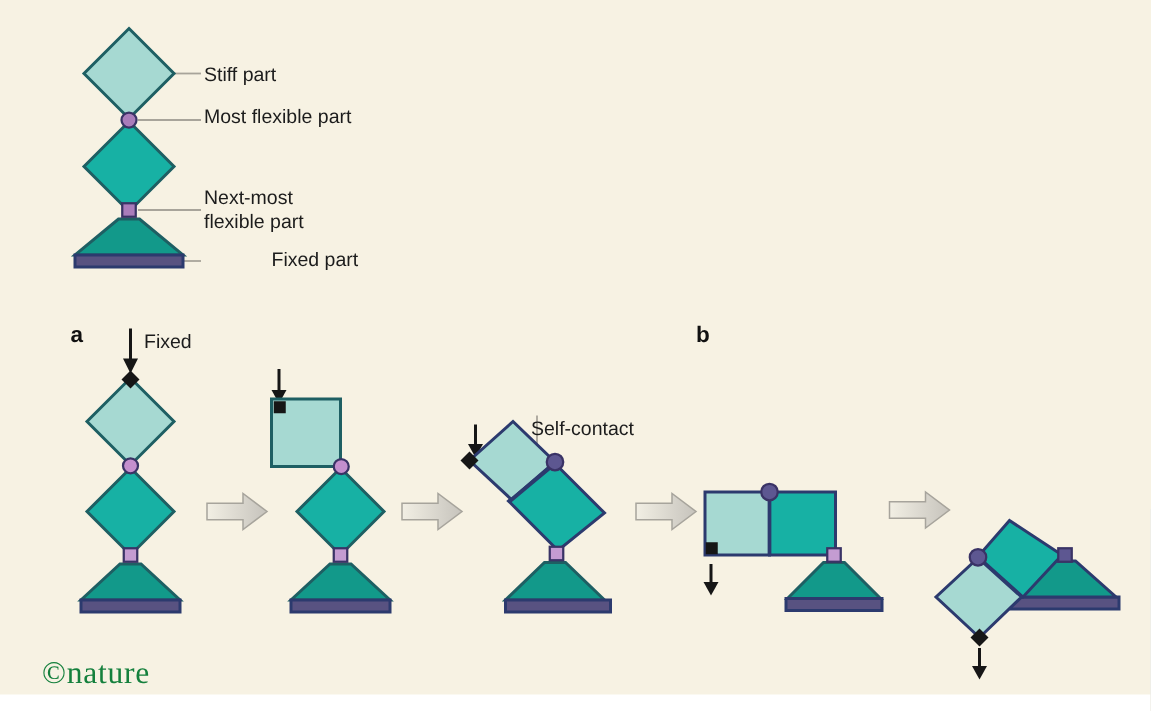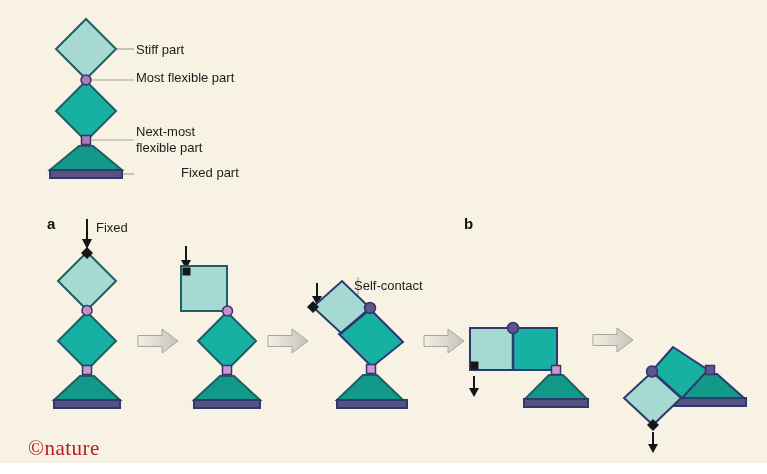--- a/index.html
+++ b/index.html
@@ -21,21 +21,21 @@
     position:absolute;
     font-size:15px;
     font-weight:bold;
     color:#111;
   }
   #watermark{
     position:absolute;
     left:28px;top:436px;
     font-family:"Liberation Serif","DejaVu Serif",serif;
     font-size:21px;
-    color:#b91c1c;
+    color:#15803d;
     letter-spacing:0.5px;
   }
 </style>
 </head>
 <body>
 
 <div id="canvas">
 
   <svg id="figure-svg" width="767" height="474" viewBox="0 0 767 474">
     <defs>

